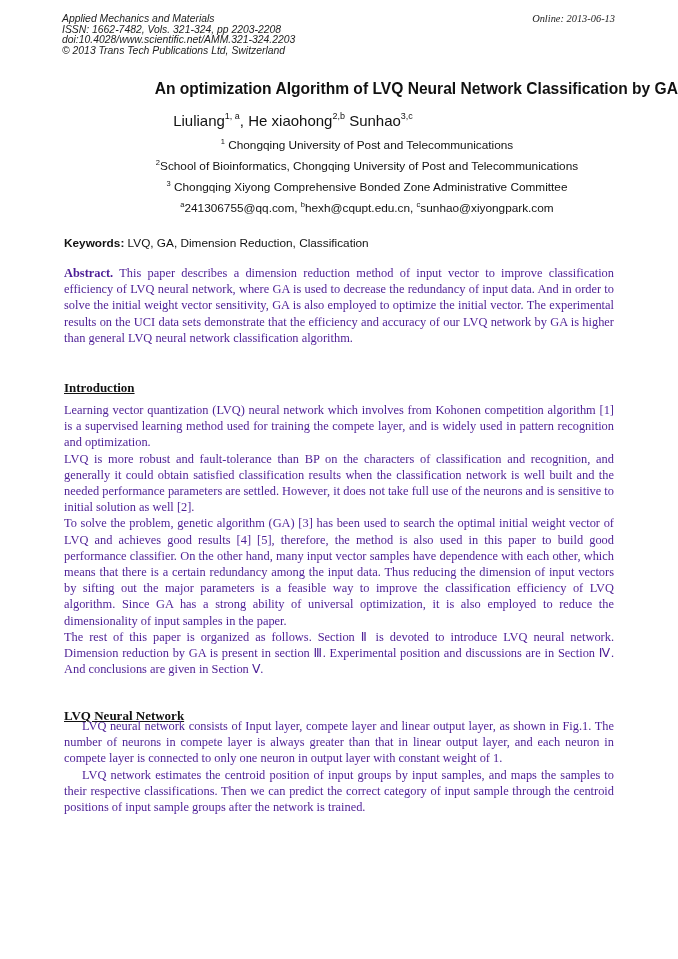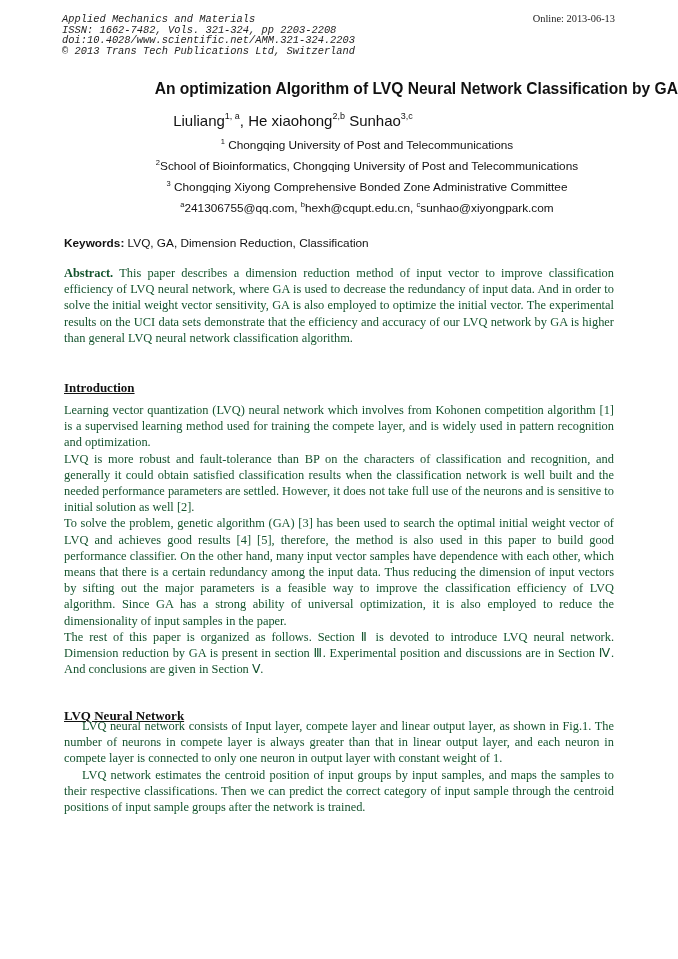--- a/index.html
+++ b/index.html
@@ -1,28 +1,28 @@
 <!DOCTYPE html>
 <html><head>
 <meta charset="utf-8">
 <style>
   html, body { margin: 0; padding: 0; background: #ffffff; }
   body { width: 678px; height: 959px; position: relative; overflow: hidden; color: #111; }
   .page { position: absolute; left: 0; top: 0; width: 678px; height: 959px; }
-  .hdr { position: absolute; left: 62px; top: 14px; font-family: Liberation Mono, monospace; font-style: italic; font-size: 10.4px; line-height: 10.6px; color: #222; }
+  .hdr { position: absolute; left: 62px; top: 14px; font-family: Liberation Sans, sans-serif; font-style: italic; font-size: 10.4px; line-height: 10.6px; color: #222; }
   .hdr div { white-space: nowrap; }
-  .hdr-right { position: absolute; right: 63px; top: 14px; font-family: "Liberation Serif", serif; font-size: 10.4px; line-height: 10.6px; color: #222; white-space: nowrap; }
+  .hdr-right { position: absolute; right: 63px; top: 14px; font-family: "Liberation Serif", serif; font-style: italic; font-size: 10.4px; line-height: 10.6px; color: #222; white-space: nowrap; }
   .title { position: absolute; left: 0; width: 678px; top: 80px; text-align: right; font-family: "Liberation Sans", sans-serif; font-weight: bold; font-size: 15.6px; color: #111; white-space: nowrap; }
   .authors { position: absolute; left: 0; width: 586px; top: 112px; text-align: center; font-family: "Liberation Sans", sans-serif; font-size: 15px; color: #111; white-space: nowrap; }
   .authors sup { font-size: 9px; vertical-align: 7px; line-height: 0; }
   .affil { position: absolute; left: 0; width: 678px; text-align: center; font-family: "Liberation Sans", sans-serif; font-size: 11.8px; color: #111; white-space: nowrap; margin-left: 28px; }
   .affil sup { font-size: 7.5px; vertical-align: 5px; line-height: 0; }
   .keywords { position: absolute; left: 64px; top: 236px; font-family: "Liberation Sans", sans-serif; font-size: 11.8px; color: #111; white-space: nowrap; }
   .keywords b { font-weight: bold; }
-  .body { position: absolute; left: 64px; width: 550px; font-family: "Liberation Serif", serif; font-size: 12.4px; line-height: 16.2px; color: #14532d; text-align: justify; }
+  .body { position: absolute; left: 64px; width: 550px; font-family: "Liberation Serif", serif; font-size: 12.4px; line-height: 16.2px; color: #4c1d95; text-align: justify; }
   .body p { margin: 0; }
   .body .indent { text-indent: 18px; }
   .heading { position: absolute; left: 64px; font-family: "Liberation Serif", serif; font-weight: bold; font-size: 13px; color: #111; white-space: nowrap; text-decoration: underline; }
 </style>
 </head>
 <body>
 
 <div class="page">
 
   <div class="hdr">

